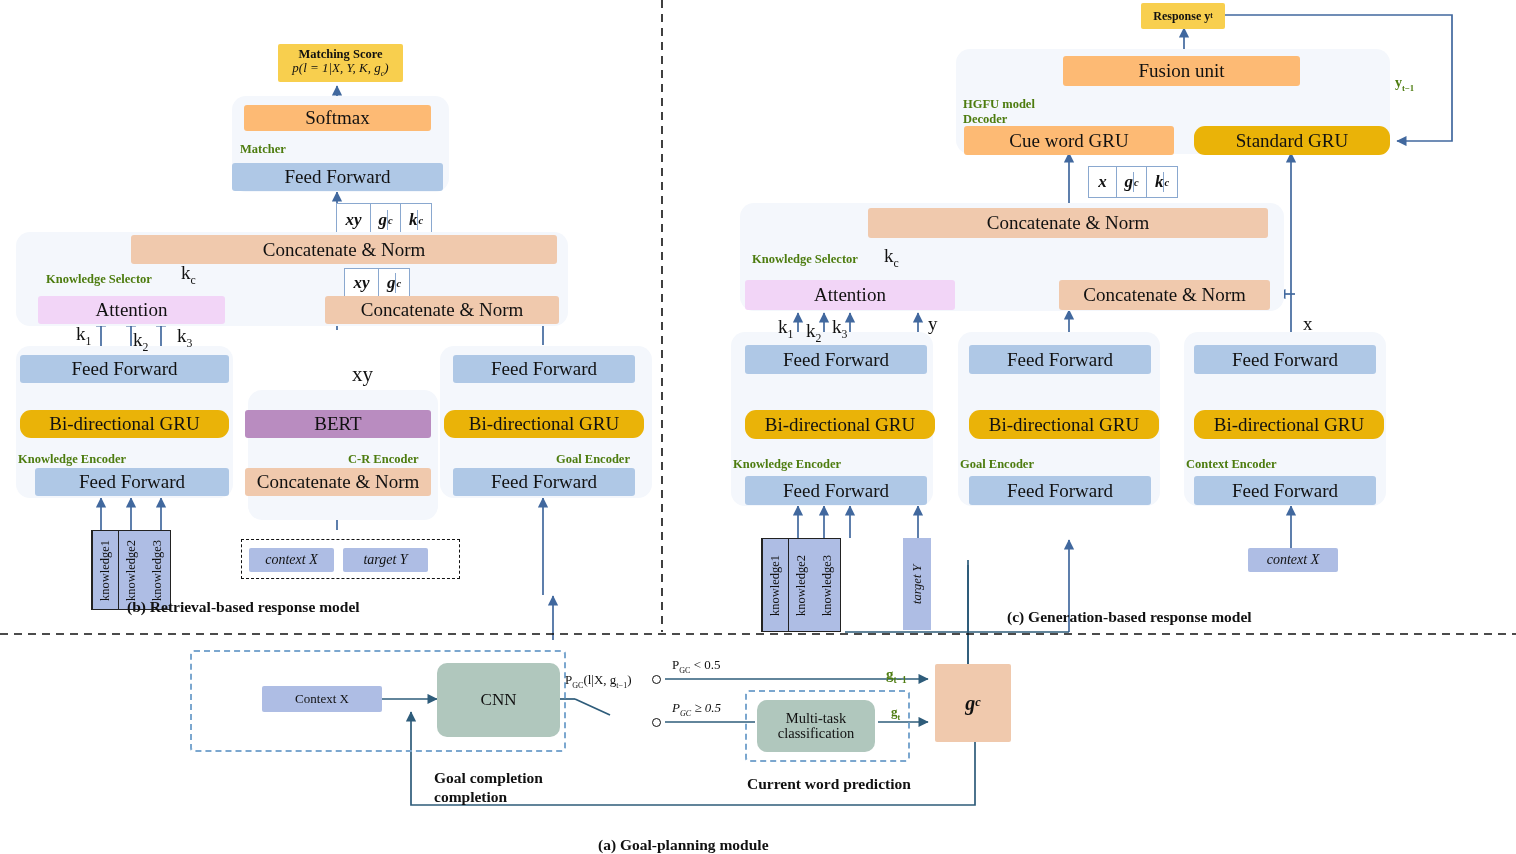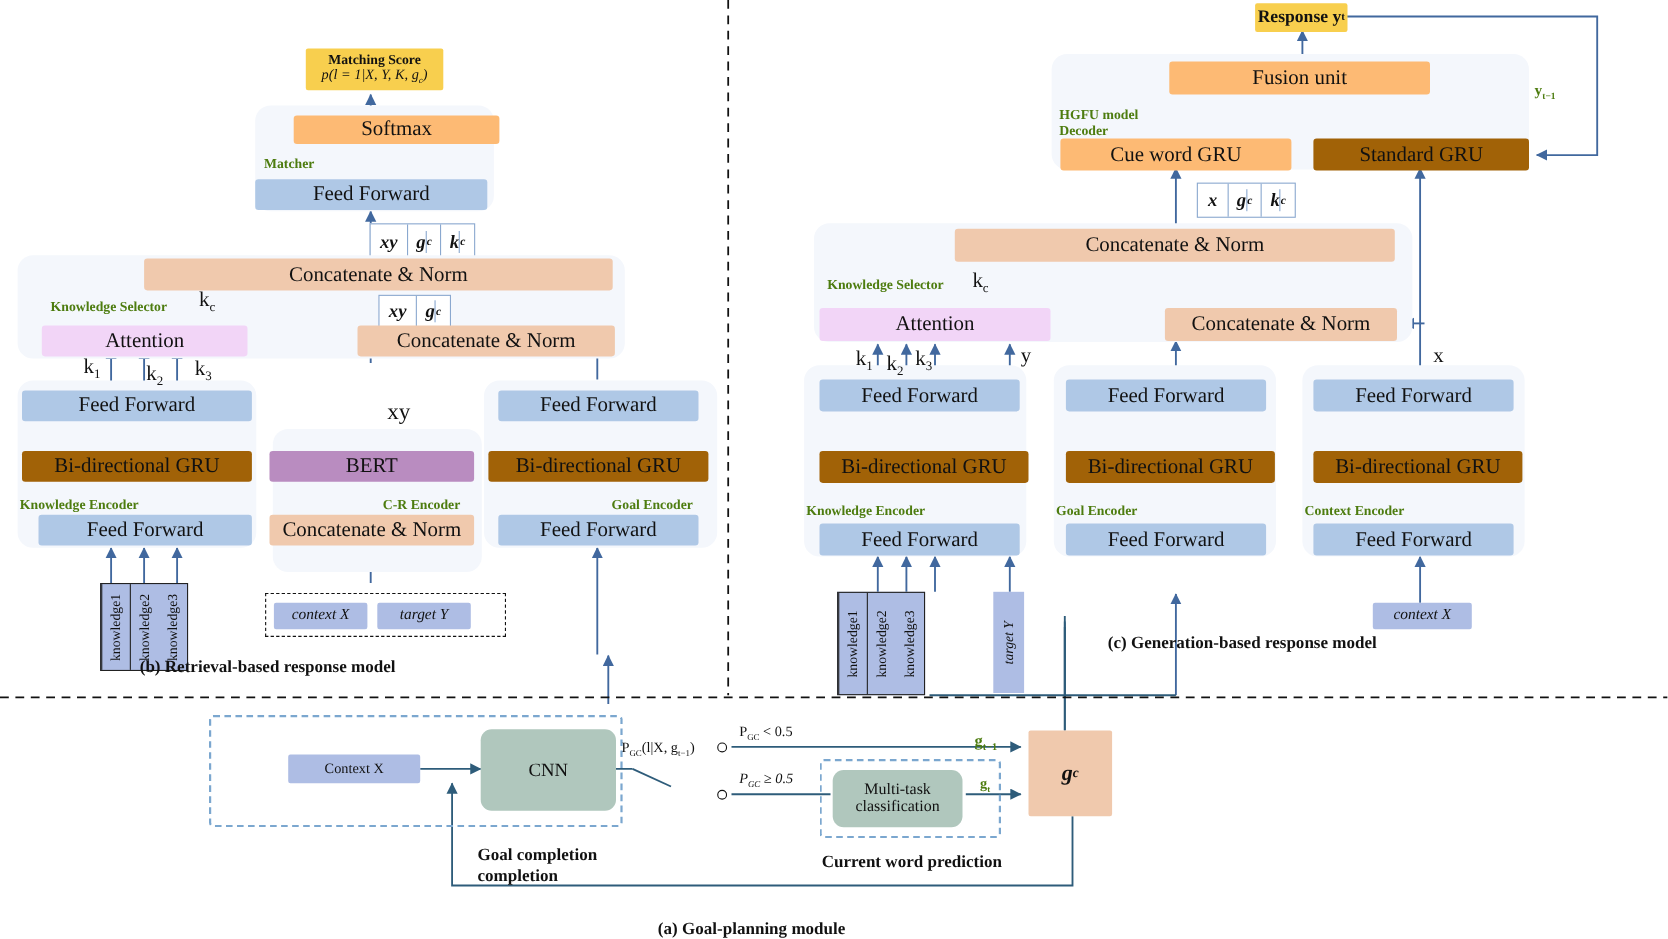--- a/index.html
+++ b/index.html
@@ -7,21 +7,21 @@
        font-family:"Liberation Serif",serif;color:#111;}
   .cv{position:absolute;left:0;top:0;width:1516px;height:854px;}
   svg.lines{position:absolute;left:0;top:0;width:1516px;height:854px;pointer-events:none;}
 
   
   .box{position:absolute;display:flex;align-items:center;justify-content:center;
        box-sizing:border-box;line-height:1.05;text-align:center;}
   .grp{position:absolute;background:#f4f7fc;border-radius:14px;}
   .bar{border-radius:3px;font-size:19px;}
   .blue{background:#afc8e6;}
-  .yellowg{background:#a16207;}
+  .yellowg{background:#eab308;border-radius:11px;}
   .orange{background:#f0c9ad;}
   .pink{background:#f2d5f7;}
   .green{background:#fdba74;}
   .purple{background:#b98cc0;}
   .sage{background:#b0c7bd;border-radius:10px;}
   .gold{background:#f8cf4e;}
   .lav{background:#aebde4;border-radius:2px;}
 
   .lbl{position:absolute;font-family:"Liberation Serif",serif;font-weight:bold;
        font-size:12.5px;color:#4d7c0f;line-height:1.22;}
@@ -180,21 +180,21 @@
 
   <div class="box gold" style="left:278px;top:44px;width:125px;height:38px;flex-direction:column;border-radius:2px;justify-content:center;">
     <div style="font-weight:bold;font-size:12.5px;">Matching Score</div>
     <div style="font-weight:normal;font-style:italic;font-size:13px;">
       <span>p(l = 1|X, Y, K, g</span><sub>c</sub><span>)</span>
     </div>
   </div>
 
   <div class="grp" style="left:232px;top:96px;width:217px;height:96px;"></div>
   <div class="lbl" style="left:240px;top:142px;">Matcher</div>
-  <div class="box bar green" style="left:244px;top:105px;width:187px;height:26px;margin-left:23px;">Softmax</div>
+  <div class="box bar green" style="left:244px;top:105px;width:187px;height:26px;">Softmax</div>
   <div class="box bar blue" style="left:232px;top:163px;width:211px;height:28px;">Feed Forward</div>
 
   <div class="tuple" style="left:336px;top:203px;height:32px;">
     <span style="width:34px;">
         <span>xy</span>
       </span>
     <span style="width:30px;">
         <span>g</span>
         <sub>c</sub>
       </span>
@@ -253,21 +253,21 @@
   <div class="box lav" style="left:343px;top:548px;width:85px;height:24px;font-size:14px;font-style:italic;">target Y</div>
 
   <div class="grp" style="left:440px;top:346px;width:212px;height:152px;"></div>
   <div class="box bar blue" style="left:453px;top:355px;width:182px;height:28px;">Feed Forward</div>
   <div class="box bar yellowg" style="left:444px;top:410px;width:200px;height:28px;">Bi-directional GRU</div>
   <div class="lbl" style="left:556px;top:452px;">Goal  Encoder</div>
   <div class="box bar blue" style="left:453px;top:468px;width:182px;height:28px;">Feed Forward</div>
 
   <div class="caption" style="left:127px;top:598px;">(b) Retrieval-based response model</div>
 
-  <div class="box gold" style="left:1141px;top:3px;width:84px;height:26px;font-weight:bold;font-size:16px;border-radius:2px;">
+  <div class="box gold" style="left:1141px;top:3px;width:84px;height:26px;font-weight:bold;font-size:12px;border-radius:2px;">
     <span>Response y</span>
       <sub>t</sub>
   </div>
   <div class="lbl" style="left:1395px;top:74px;font-size:14px;">
     <span>y</span><sub>t−1</sub>
   </div>
 
   <div class="grp" style="left:956px;top:49px;width:434px;height:105px;"></div>
   <div class="box bar green" style="left:1063px;top:56px;width:237px;height:30px;">Fusion unit</div>
   <div class="lbl" style="left:963px;top:97px;">
@@ -328,21 +328,21 @@
   <div class="box bar blue" style="left:969px;top:476px;width:182px;height:29px;">Feed Forward</div>
 
   <div class="grp" style="left:1184px;top:332px;width:202px;height:174px;"></div>
   <div class="box bar blue" style="left:1194px;top:345px;width:182px;height:29px;">Feed Forward</div>
   <div class="box bar yellowg" style="left:1194px;top:410px;width:190px;height:29px;">Bi-directional GRU</div>
   <div class="lbl" style="left:1186px;top:457px;">Context Encoder</div>
   <div class="box bar blue" style="left:1194px;top:476px;width:182px;height:29px;">Feed Forward</div>
   <div class="mathlbl" style="left:1303px;top:313px;">x</div>
   <div class="box lav" style="left:1248px;top:548px;width:90px;height:24px;font-size:14px;font-style:italic;">context X</div>
 
-  <div class="caption" style="left:1007px;top:576px;">(c) Generation-based response model</div>
+  <div class="caption" style="left:1007px;top:608px;">(c) Generation-based response model</div>
 
   <div class="dashblue" style="left:190px;top:650px;width:376px;height:102px;border-radius:4px;"></div>
   <div class="box lav" style="left:262px;top:686px;width:120px;height:26px;font-size:13px;">Context X</div>
   <div class="box sage" style="left:437px;top:663px;width:123px;height:74px;font-size:17px;">CNN</div>
 
   <div class="mini" style="left:565px;top:672px;">
     <span>P</span><sub>GC</sub><span>(l|X, g</span><sub>t−1</sub><span>)</span>
   </div>
 
   <div class="circ" style="left:652px;top:675px;"></div>

